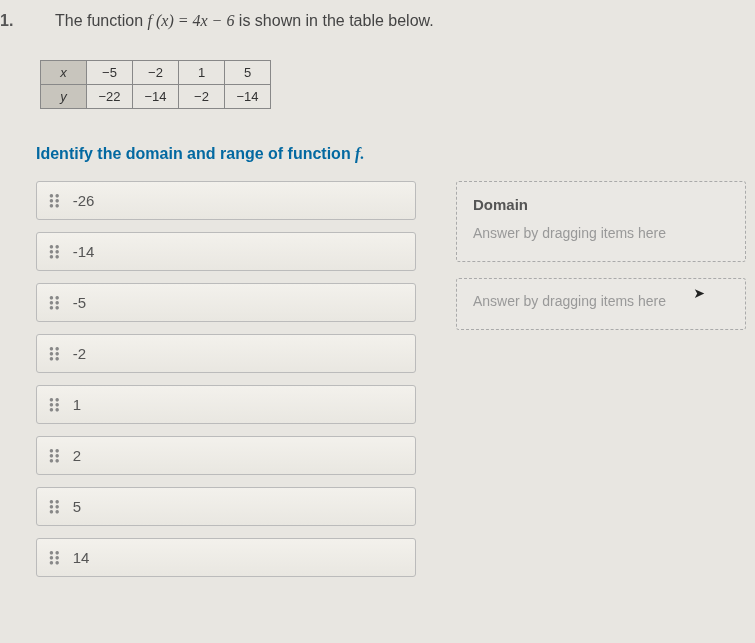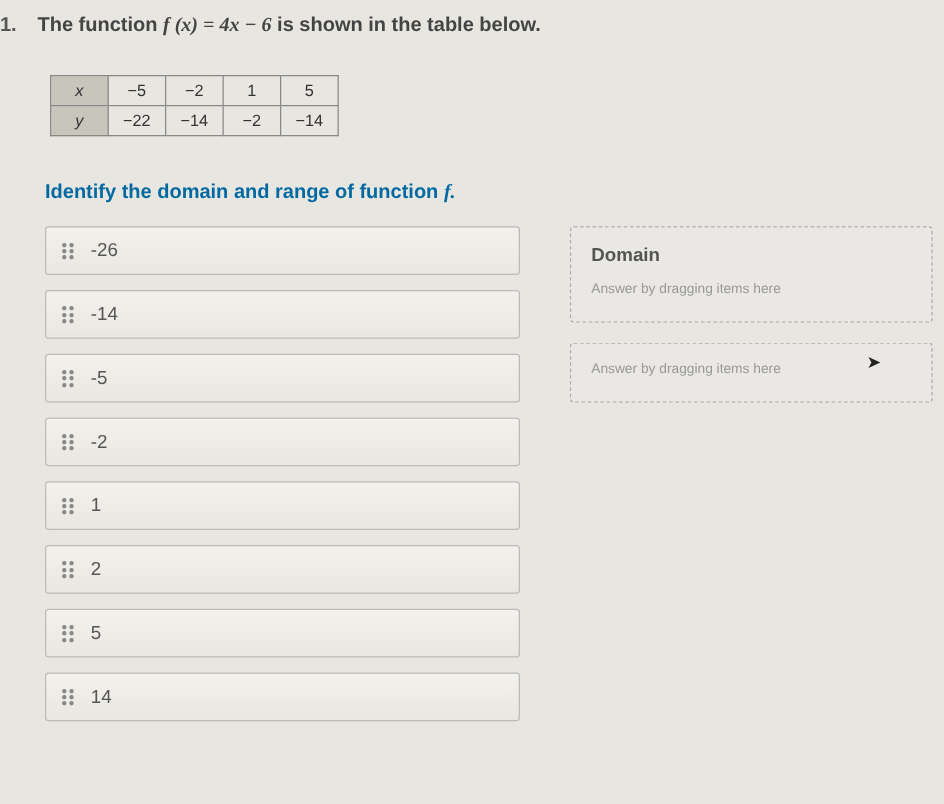--- a/index.html
+++ b/index.html
@@ -22,23 +22,24 @@
       padding: 0 20px 0 0;
       margin-bottom: 30px;
     }
     .question-number {
       font-weight: bold;
       color: #555;
       font-size: 16px;
       min-width: 18px;
     }
     .question-text {
-      font-weight: bold;
+      font-weight: normal;
       color: #444;
       font-size: 16px;
+      margin-left: 25px;
     }
     .math-f {
       font-style: italic;
       font-family: Georgia, serif;
     }
     .function-table {
       border-collapse: collapse;
       margin: 0 0 36px 40px;
     }
     .function-table td, .function-table th {
@@ -107,21 +108,21 @@
       background: rgba(255,255,255,0.1);
     }
     .dz-title {
       color: #555;
       font-size: 15px;
       margin-bottom: 12px;
       font-weight: bold;
     }
     .dz-hint {
       color: #999;
-      font-size: 11px;
+      font-size: 14px;
     }
     .cursor-pointer {
       position: absolute;
       font-size: 14px;
       color: #222;
     }
   </style>
 </head>
 <body>
 

